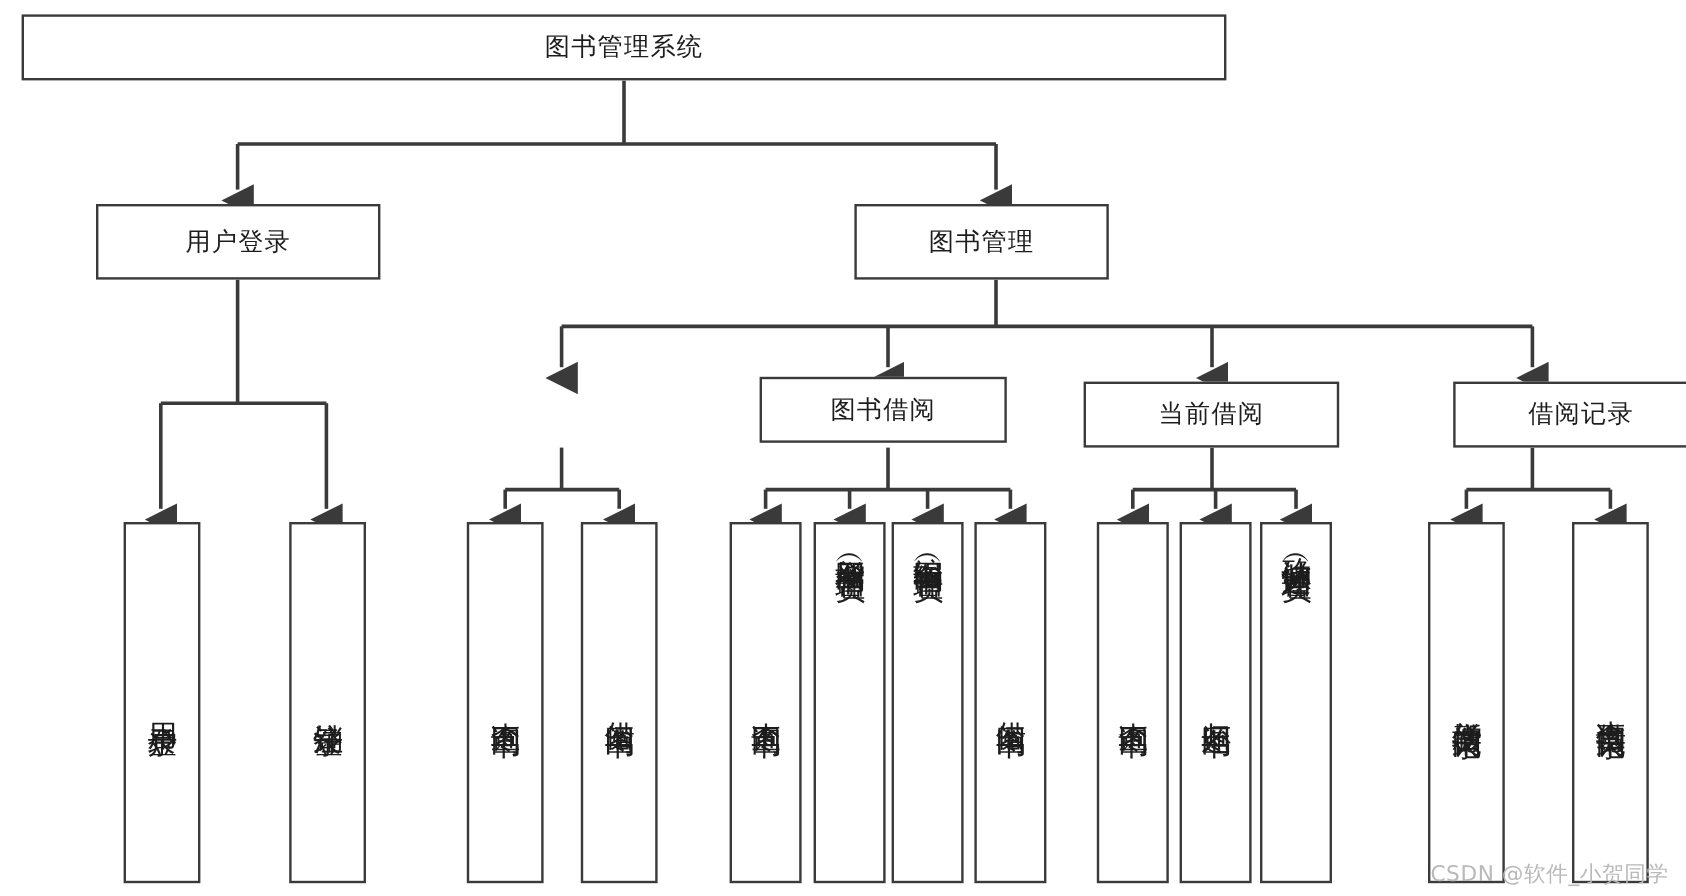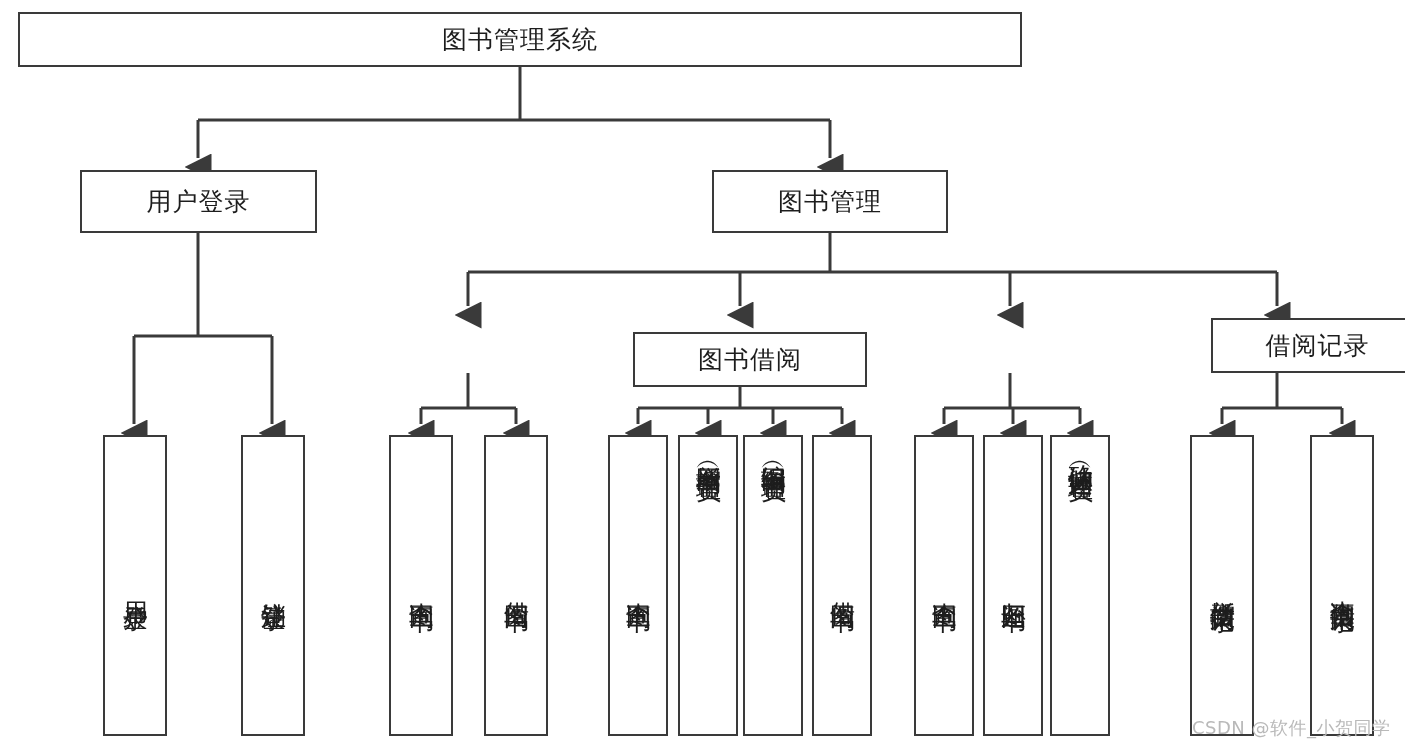--- a/index.html
+++ b/index.html
@@ -31,21 +31,21 @@
     position: absolute;
     box-sizing: border-box;
     background: #ffffff;
     border: 2px solid #3a3a3a;
     display: flex;
     align-items: center;
     justify-content: center;
     color: #1d1d1d;
   }
   .node.horiz {
-    font-size: 25px;
+    font-size: 21px;
     letter-spacing: 1px;
     line-height: 1.1;
   }
   .node.vert {
     writing-mode: vertical-rl;
     text-orientation: upright;
     font-size: 25px;
     line-height: 1.28;
     letter-spacing: 2px;
     padding: 8px 0;
@@ -113,23 +113,24 @@
       <path d="M1277,373 L1277,408"></path>
       <path d="M1222,408 L1342,408"></path>
       <path d="M1222,408 L1222,424" marker-end="url(#arrow)"></path>
       <path d="M1342,408 L1342,424" marker-end="url(#arrow)"></path>
     </g>
   </svg>
 
   <div class="node horiz" id="node-root" style="left: 18px; top: 12px; width: 1004px; height: 55px;">图书管理系统</div>
 
   <div class="node horiz" id="node-user-login" style="left: 80px; top: 170px; width: 237px; height: 63px;">用户登录</div>
-  <div class="node horiz" id="node-book-management" style="left: 712px; top: 170px; width: 236px; height: 63px;">图书管理</div>
+  <div class="node horiz" id="node-book-management" style="left: 712px; top: 170px; width: 212px; height: 63px;">图书管理</div>
 
-  <div class="node horiz" id="node-book-borrow" style="left: 633px; top: 332px; width: 234px; height: 55px;">图书借阅</div>
+  <div class="node horiz" id="node-book-borrow" style="left: 633px; top: 314px; width: 206px; height: 55px;">图书借阅</div>
+  <div class="node horiz" id="node-current-borrow" style="left: 903px; top: 318px; width: 213px; height: 55px;">当前借阅</div>
   <div class="node horiz" id="node-borrow-record" style="left: 1211px; top: 318px; width: 213px; height: 55px;">借阅记录</div>
 
   <div class="node vert" style="left: 103px; top: 435px; width: 64px; height: 301px;">用户登录</div>
   <div class="node vert" style="left: 241px; top: 435px; width: 64px; height: 301px;">注销登录</div>
   <div class="node vert" style="left: 389px; top: 435px; width: 64px; height: 301px;">查询图书</div>
   <div class="node vert" style="left: 484px; top: 435px; width: 64px; height: 301px;">借阅图书</div>
   <div class="node vert" style="left: 608px; top: 435px; width: 60px; height: 301px;">查询图书</div>
   <div class="node vert top-aligned" style="left: 678px; top: 435px; width: 60px; height: 301px;">新增图书（管理员）</div>
   <div class="node vert top-aligned" style="left: 743px; top: 435px; width: 60px; height: 301px;">编辑图书（管理员）</div>
   <div class="node vert" style="left: 812px; top: 435px; width: 60px; height: 301px;">借阅图书</div>

